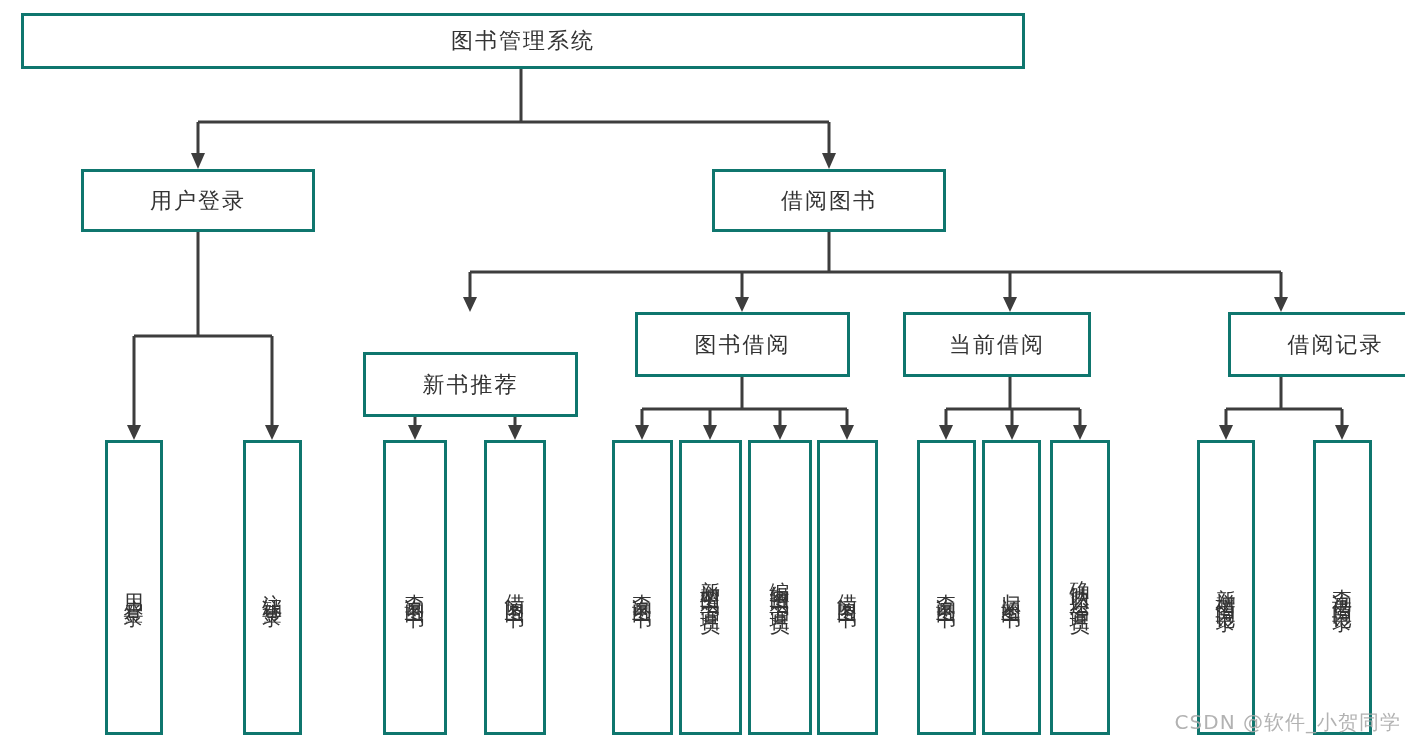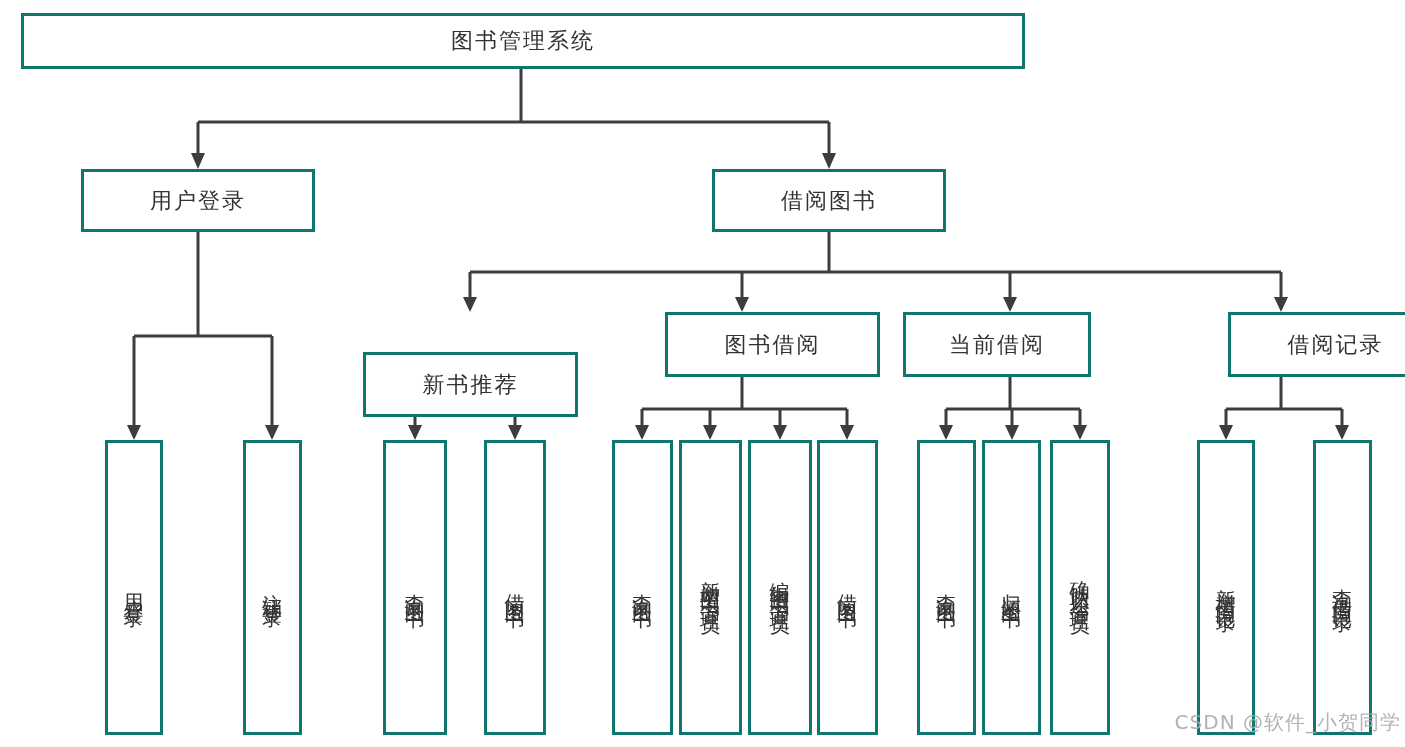--- a/index.html
+++ b/index.html
@@ -107,21 +107,21 @@
   <div class="box" style="left:81px; top:169px; width:234px; height:63px;">
     <span class="h-label">用户登录</span>
   </div>
   <div class="box" style="left:712px; top:169px; width:234px; height:63px;">
     <span class="h-label">借阅图书</span>
   </div>
 
   <div class="box" style="left:363px; top:312px; width:215px; height:65px;margin-top:40px;">
     <span class="h-label">新书推荐</span>
   </div>
-  <div class="box" style="left:665px; top:312px; width:215px; height:65px;">
+  <div class="box" style="left:635px; top:312px; width:215px; height:65px;">
     <span class="h-label">图书借阅</span>
   </div>
   <div class="box" style="left:903px; top:312px; width:188px; height:65px;">
     <span class="h-label">当前借阅</span>
   </div>
   <div class="box" style="left:1228px; top:312px; width:215px; height:65px;">
     <span class="h-label">借阅记录</span>
   </div>
 
   <div class="box leaf" style="left:105px; width:58px;">

